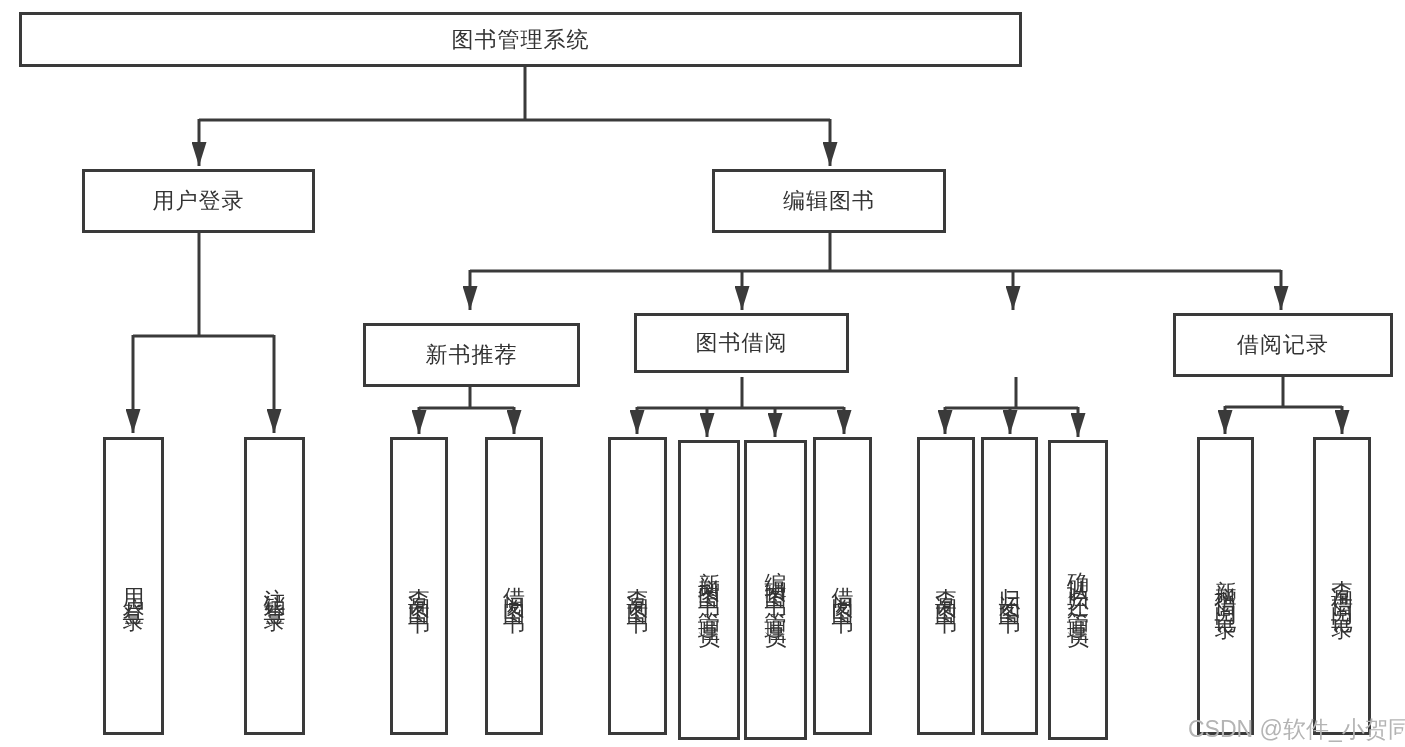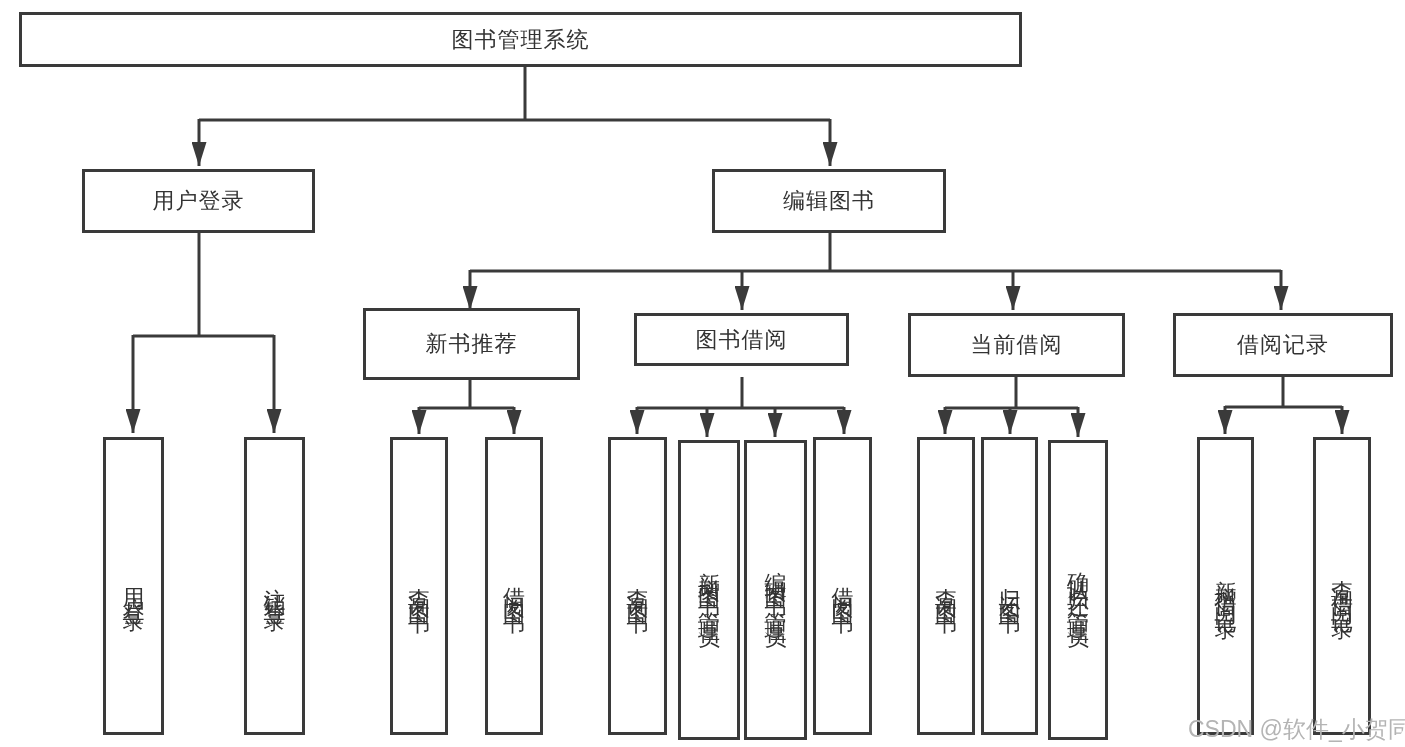--- a/index.html
+++ b/index.html
@@ -78,28 +78,25 @@
     <span>图书管理系统</span>
   </div>
 
   <div class="box h" style="left:82px;top:169px;width:233px;height:64px">
     <span>用户登录</span>
   </div>
   <div class="box h" style="left:712px;top:169px;width:234px;height:64px">
     <span>编辑图书</span>
   </div>
 
-  <div class="box h" style="left:363px;top:308px;width:217px;height:72px">
+  <div class="box h" style="left:363px;top:323px;width:217px;height:64px">
     <span>新书推荐</span>
   </div>
-  <div class="box h" style="left:634px;top:313px;width:215px;height:53px">
+  <div class="box h" style="left:634px;top:313px;width:215px;height:60px">
     <span>图书借阅</span>
-  </div>
-  <div class="box h" style="left:908px;top:313px;width:217px;height:64px">
-    <span>当前借阅</span>
   </div>
   <div class="box h" style="left:1173px;top:313px;width:220px;height:64px">
     <span>借阅记录</span>
   </div>
 
   <div class="box v" style="left:103px;top:437px;width:61px;height:298px">
     <span>用户登录</span>
   </div>
   <div class="box v" style="left:244px;top:437px;width:61px;height:298px">
     <span>注销登录</span>

